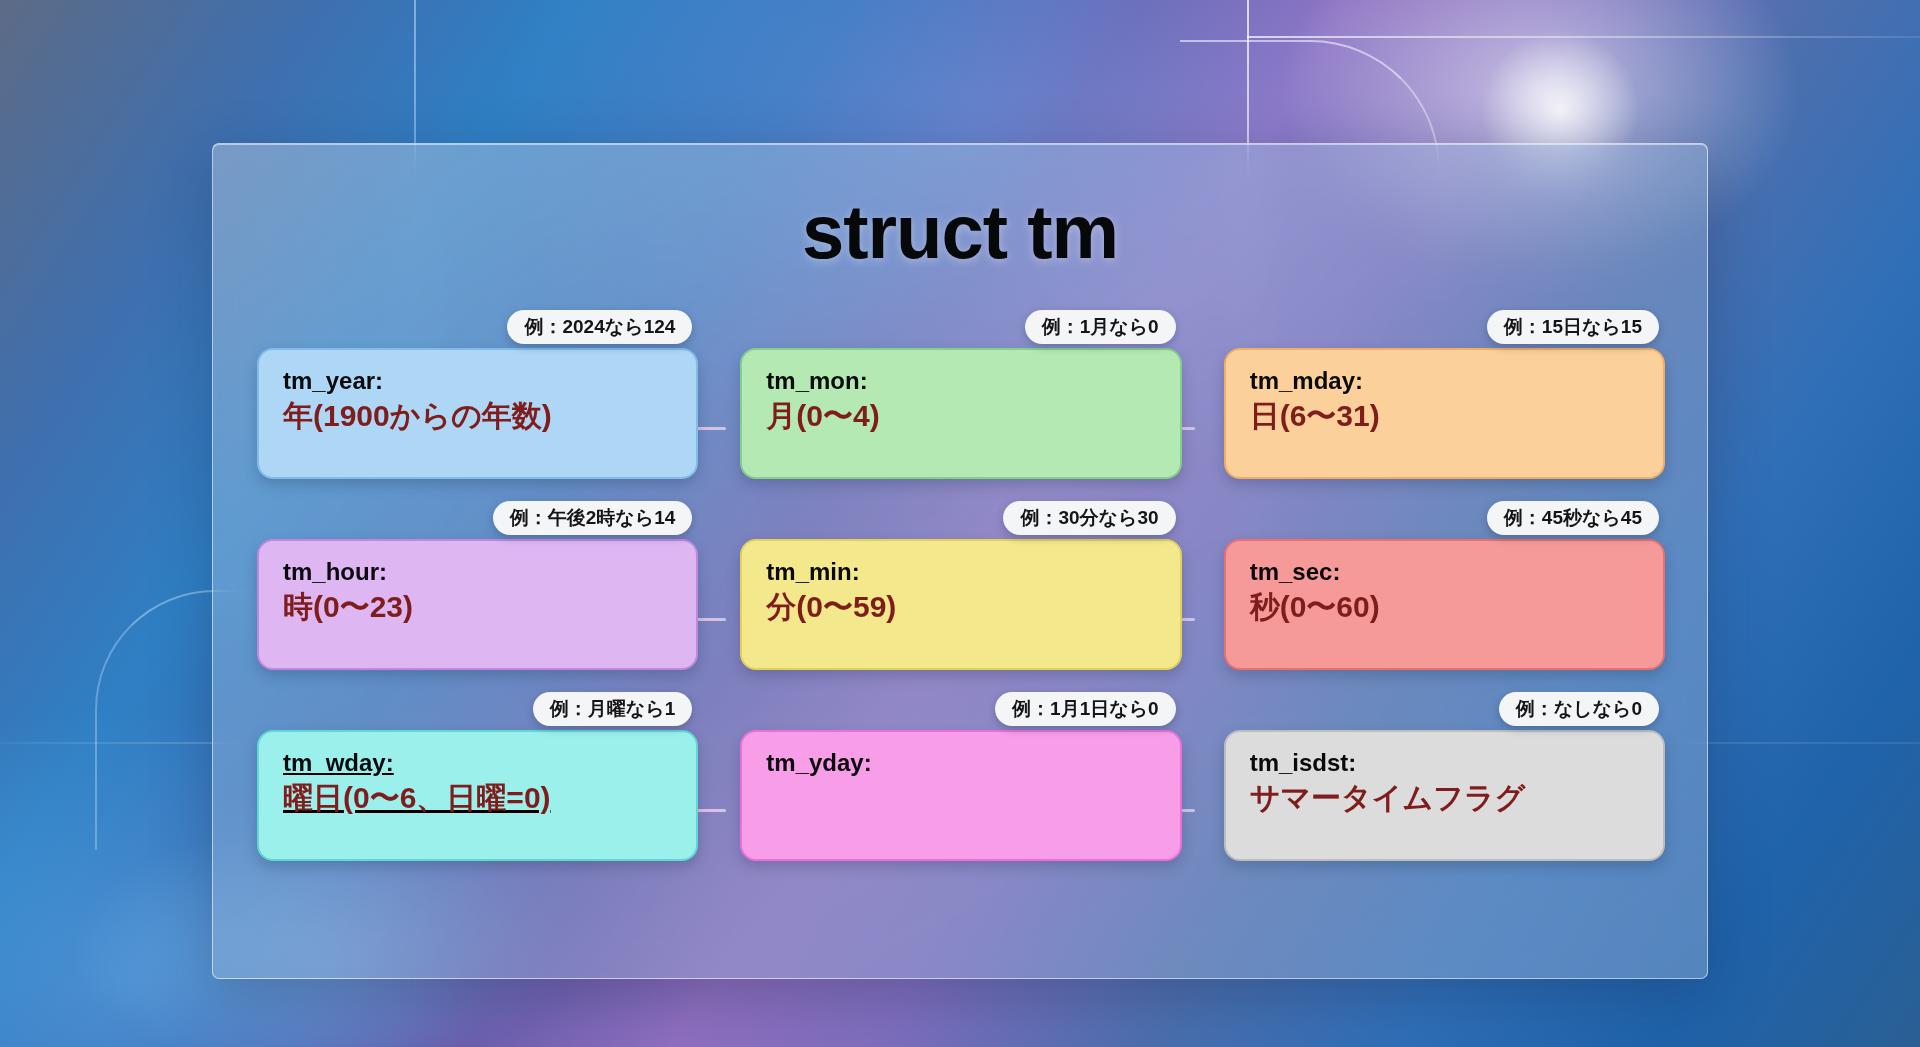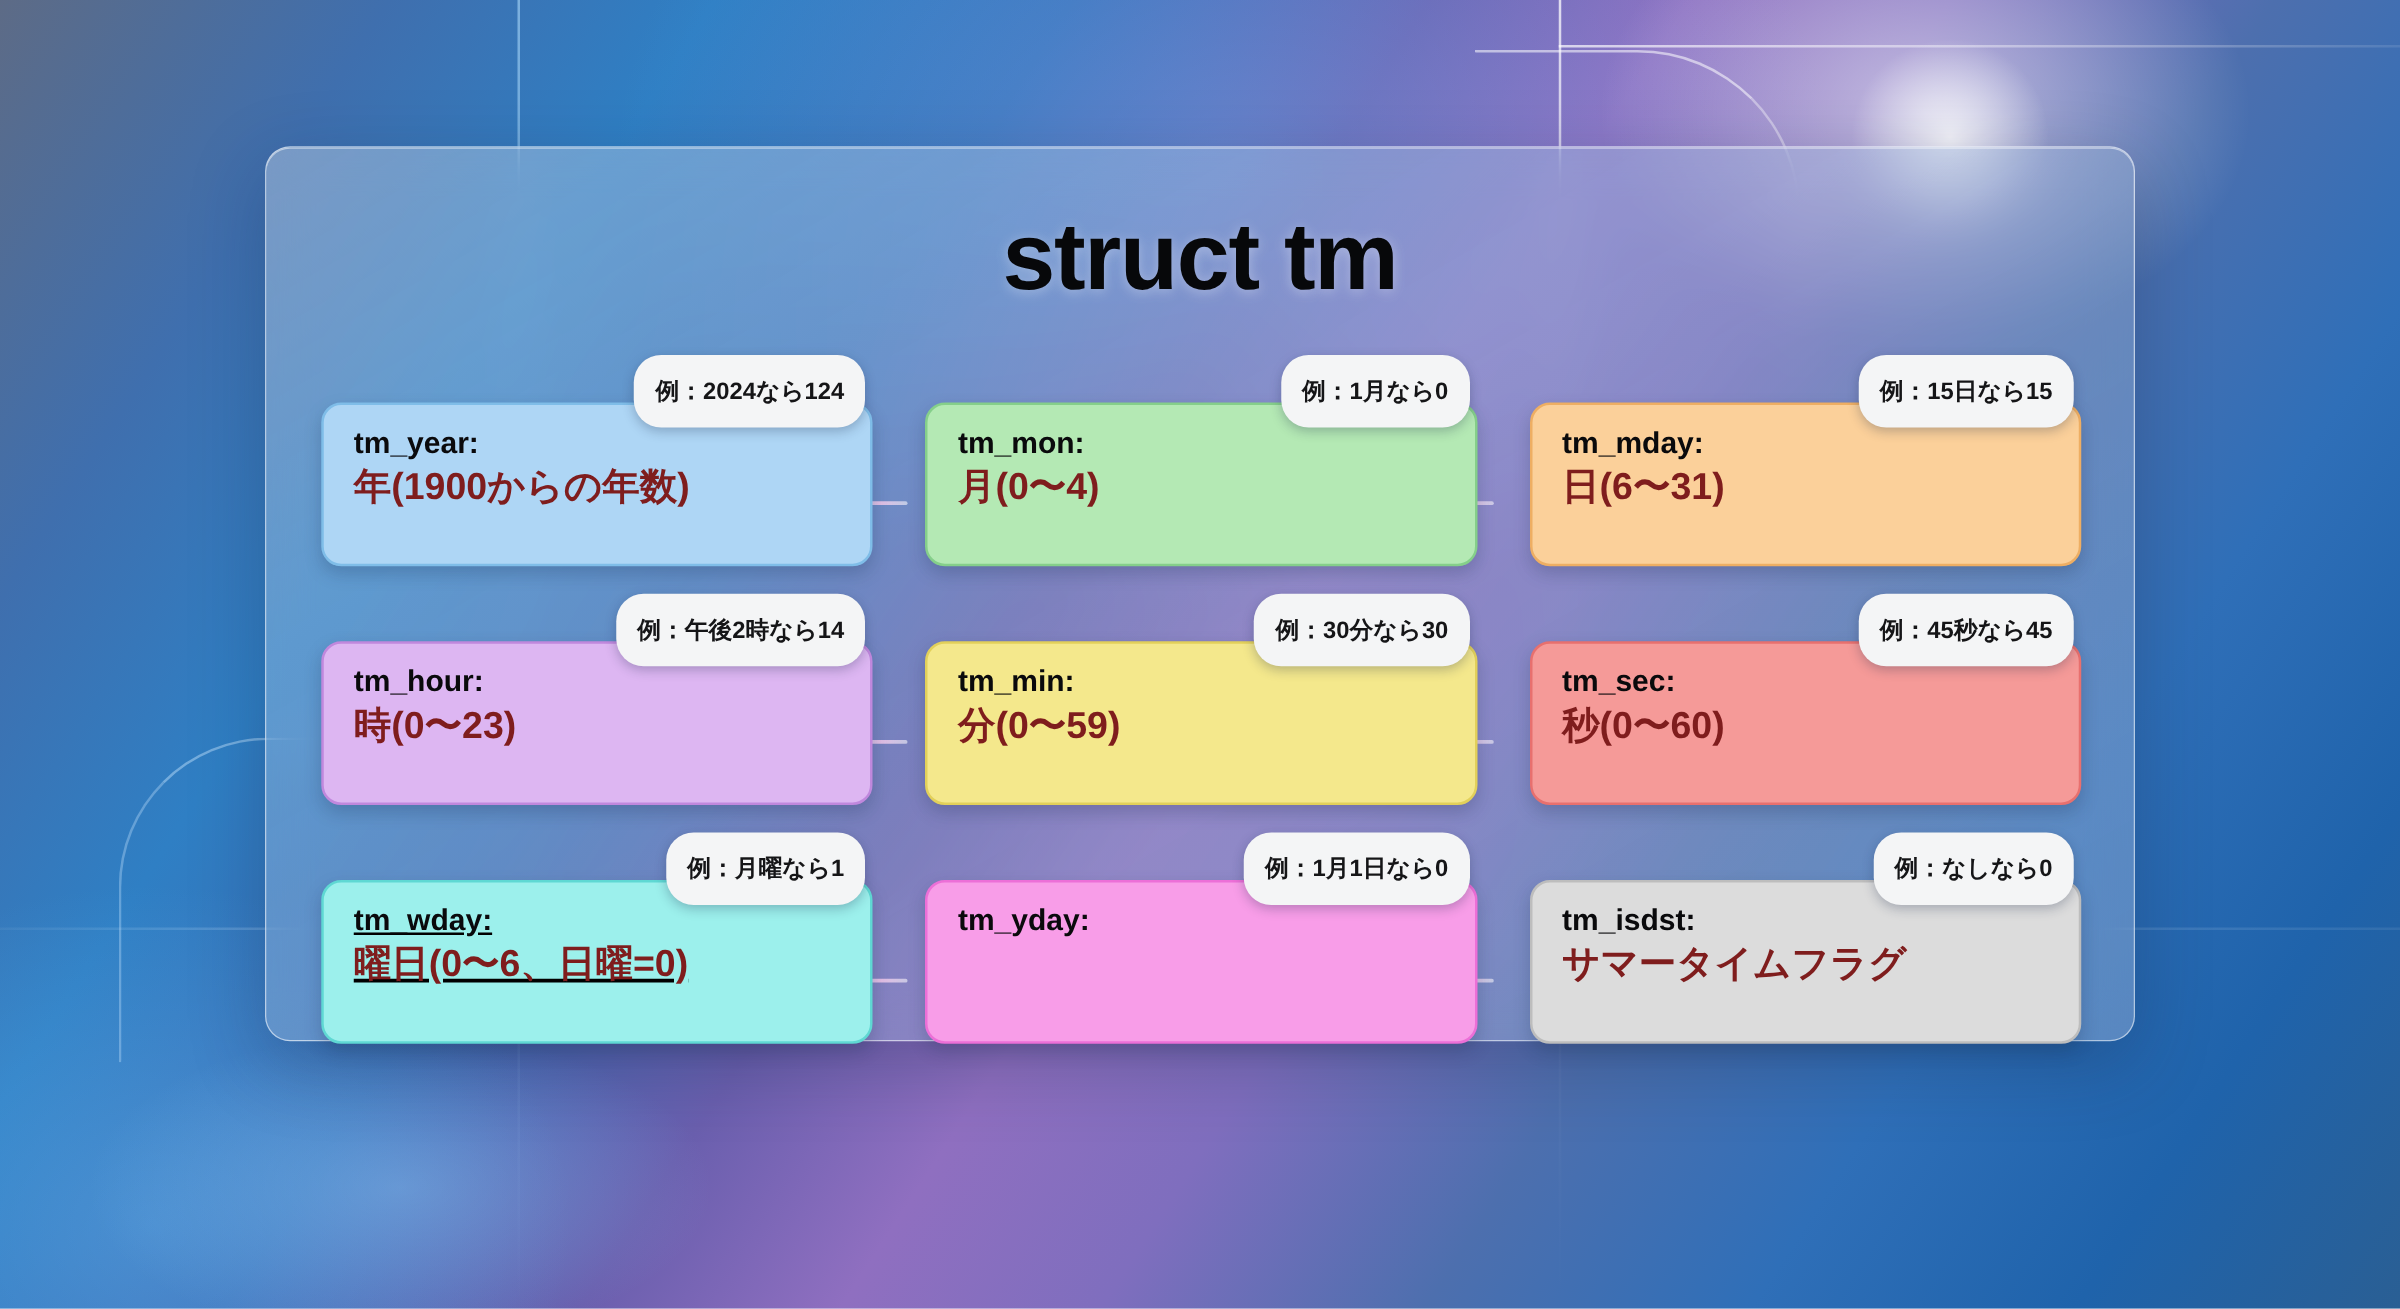--- a/index.html
+++ b/index.html
@@ -53,24 +53,24 @@
              border-top-left-radius: 120px; border-right: none; border-bottom: none; }
   .wp-glow { position: absolute; left: 1470px; top: 20px; width: 180px; height: 180px;
              background: radial-gradient(circle, rgba(255,255,255,0.85), rgba(255,255,255,0) 62%); }
   .wp-glow2 { position: absolute; left: 60px; top: 820px; width: 520px; height: 260px;
               background: radial-gradient(ellipse, rgba(150,215,255,0.35), rgba(255,255,255,0) 68%); }
 
   
   #glass-panel {
     position: absolute;
     left: 212px;
-    top: 117px;
+    top: 143px;
     width: 1496px;
-    height: 716px;
-    border-radius: 20px;
+    height: 836px;
+    border-radius: 7px;
     background: linear-gradient(150deg,
         rgba(190,205,225,0.46) 0%,
         rgba(165,195,225,0.40) 26%,
         rgba(150,175,210,0.38) 55%,
         rgba(160,180,215,0.42) 100%);
     border: 1px solid rgba(255,255,255,0.55);
     box-shadow: 0 18px 60px rgba(20,35,70,0.28), inset 0 1px 0 rgba(255,255,255,0.5);
     backdrop-filter: blur(18px);
     -webkit-backdrop-filter: blur(18px);
   }
@@ -137,21 +137,21 @@
     line-height: 1.28;
     white-space: nowrap;
   }
 
   .badge {
     position: absolute;
     top: -24px;
     right: 6px;
     background: #f4f5f6;
     border-radius: 22px;
-    padding: 16px 17px;
+    padding: 4px 17px;
     font-size: 19px;
     font-weight: 700;
     color: #151517;
     white-space: nowrap;
     box-shadow: 0 3px 9px rgba(20,35,70,0.28);
     z-index: 3;
   }
 </style>
 </head>
 <body>

